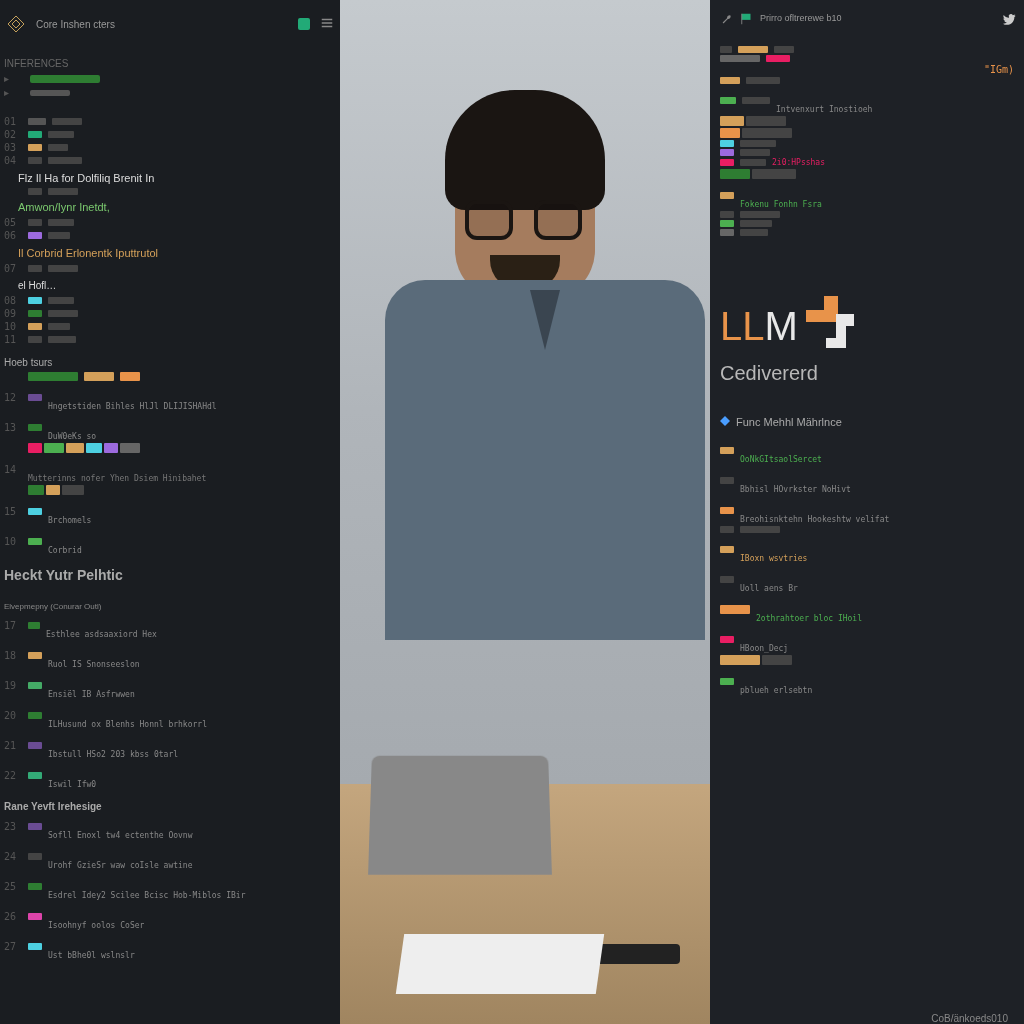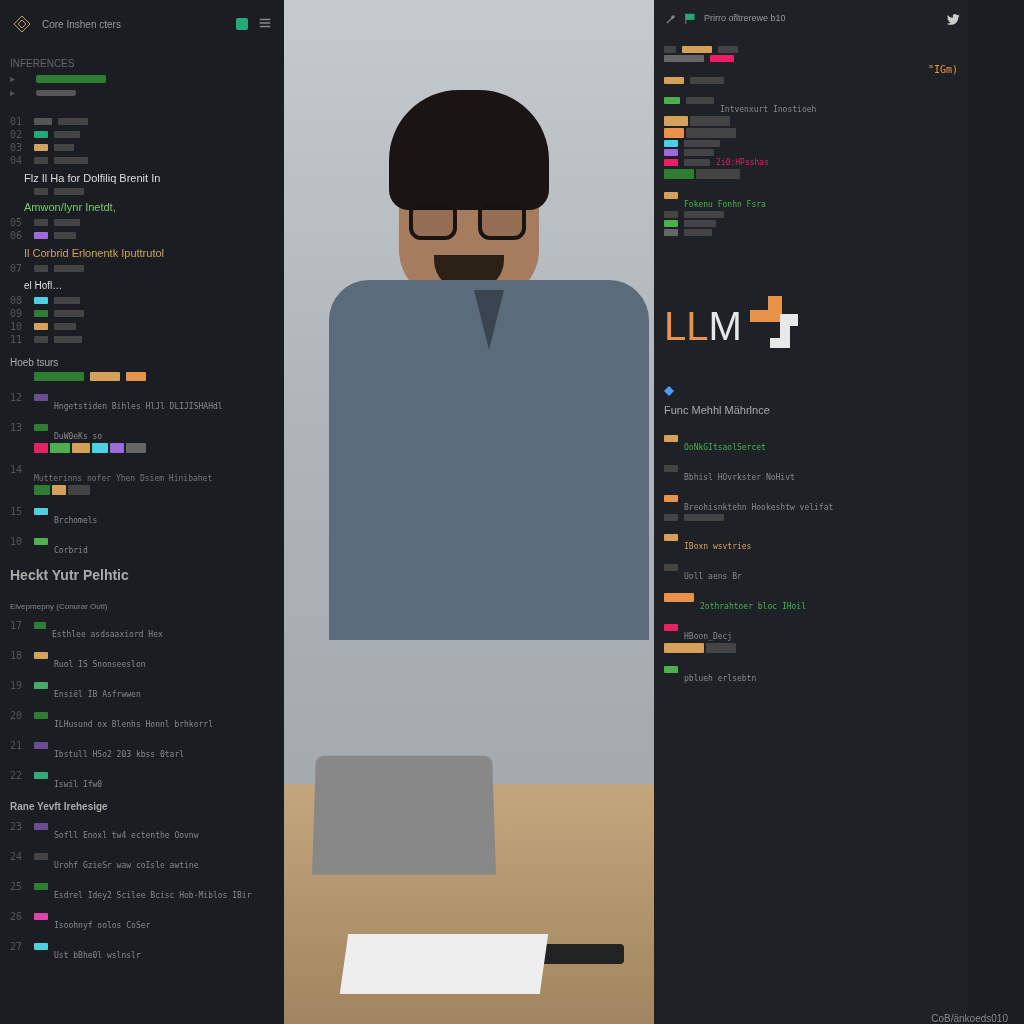--- a/index.html
+++ b/index.html
@@ -6,24 +6,24 @@
 body {
   width: 1024px;
   height: 1024px;
   background: #1a1d21;
   font-family: 'Segoe UI', Arial, sans-serif;
   color: #ccc;
   overflow: hidden;
   display: flex;
 }
 .left-panel {
-  width: 284px;
+  width: 340px;
   height: 100%;
   background: #1a1d21;
-  padding: 12px 10px;
+  padding: 12px 4px;
   overflow: hidden;
 }
 .center-panel {
   width: 370px;
   height: 100%;
   background: #b8bdc2;
   position: relative;
 }
 .right-panel {
   width: 314px;
@@ -204,22 +204,22 @@
 .shape-icon {
   width: 50px;
   height: 60px;
   position: relative;
 }
 .right-section-title {
   font-size: 11px;
   color: #aaa;
   margin: 14px 0 8px 0;
   display: flex;
+  align-items: center;
   gap: 6px;
-  flex-direction: column;
 }
 .footer-text {
   position: absolute;
   bottom: 0;
   right: 16px;
   font-size: 10px;
   color: #888;
 }
 .icon-badge {
   width: 12px;
@@ -561,20 +561,21 @@
       <span class="shape-icon">
         <svg viewBox="0 0 50 60" width="50" height="60">
           <rect x="18" y="0" width="14" height="14" fill="#e8934a"></rect>
           <rect x="0" y="14" width="32" height="12" fill="#e8934a"></rect>
           <rect x="30" y="18" width="18" height="12" fill="#e8e8e8"></rect>
           <rect x="30" y="30" width="10" height="16" fill="#e8e8e8"></rect>
           <rect x="20" y="42" width="20" height="10" fill="#e8e8e8"></rect>
         </svg>
       </span>
     </div>
+    <div class="brand-sub">Cedivererd</div>
   </div>
 
   <div class="right-section-title">
     <span>
       <svg viewBox="0 0 12 12" width="10" height="10">
           <path d="M6 0 L12 6 L6 12 L0 6 Z" fill="#4a9eff"></path>
         </svg>
     </span>
     <span>Func Mehhl Mährlnce</span>
   </div>

